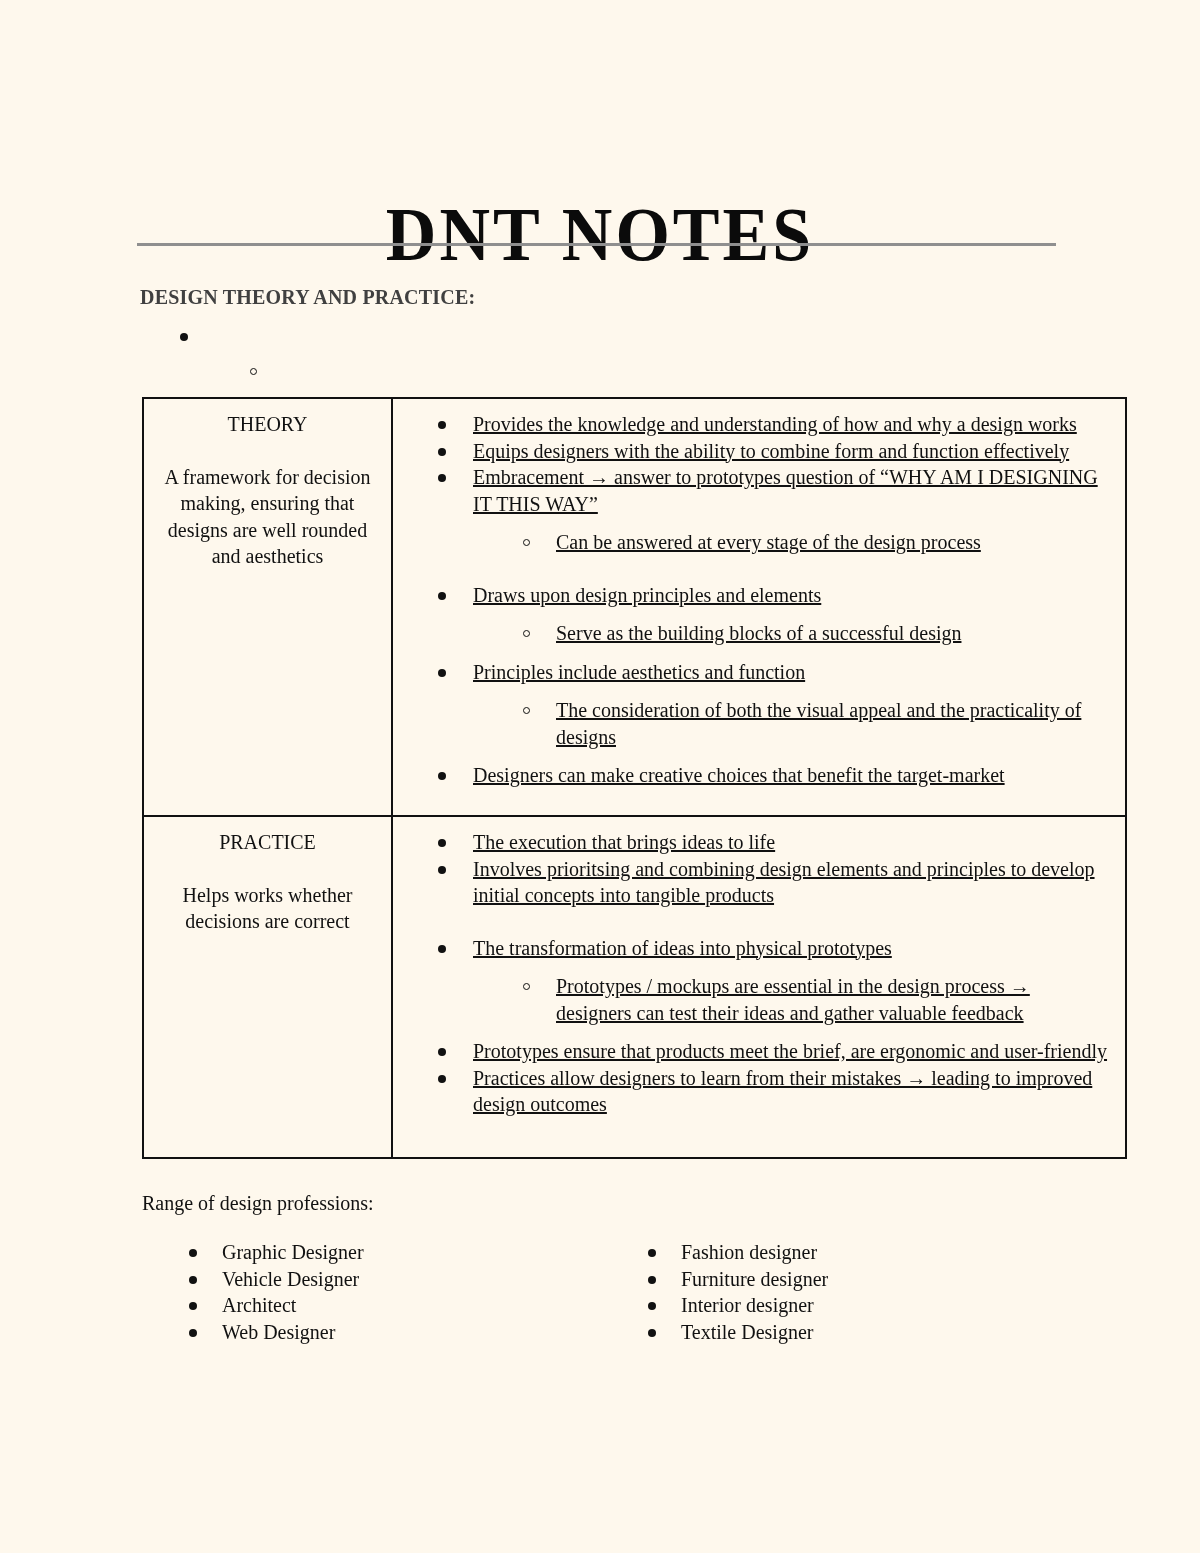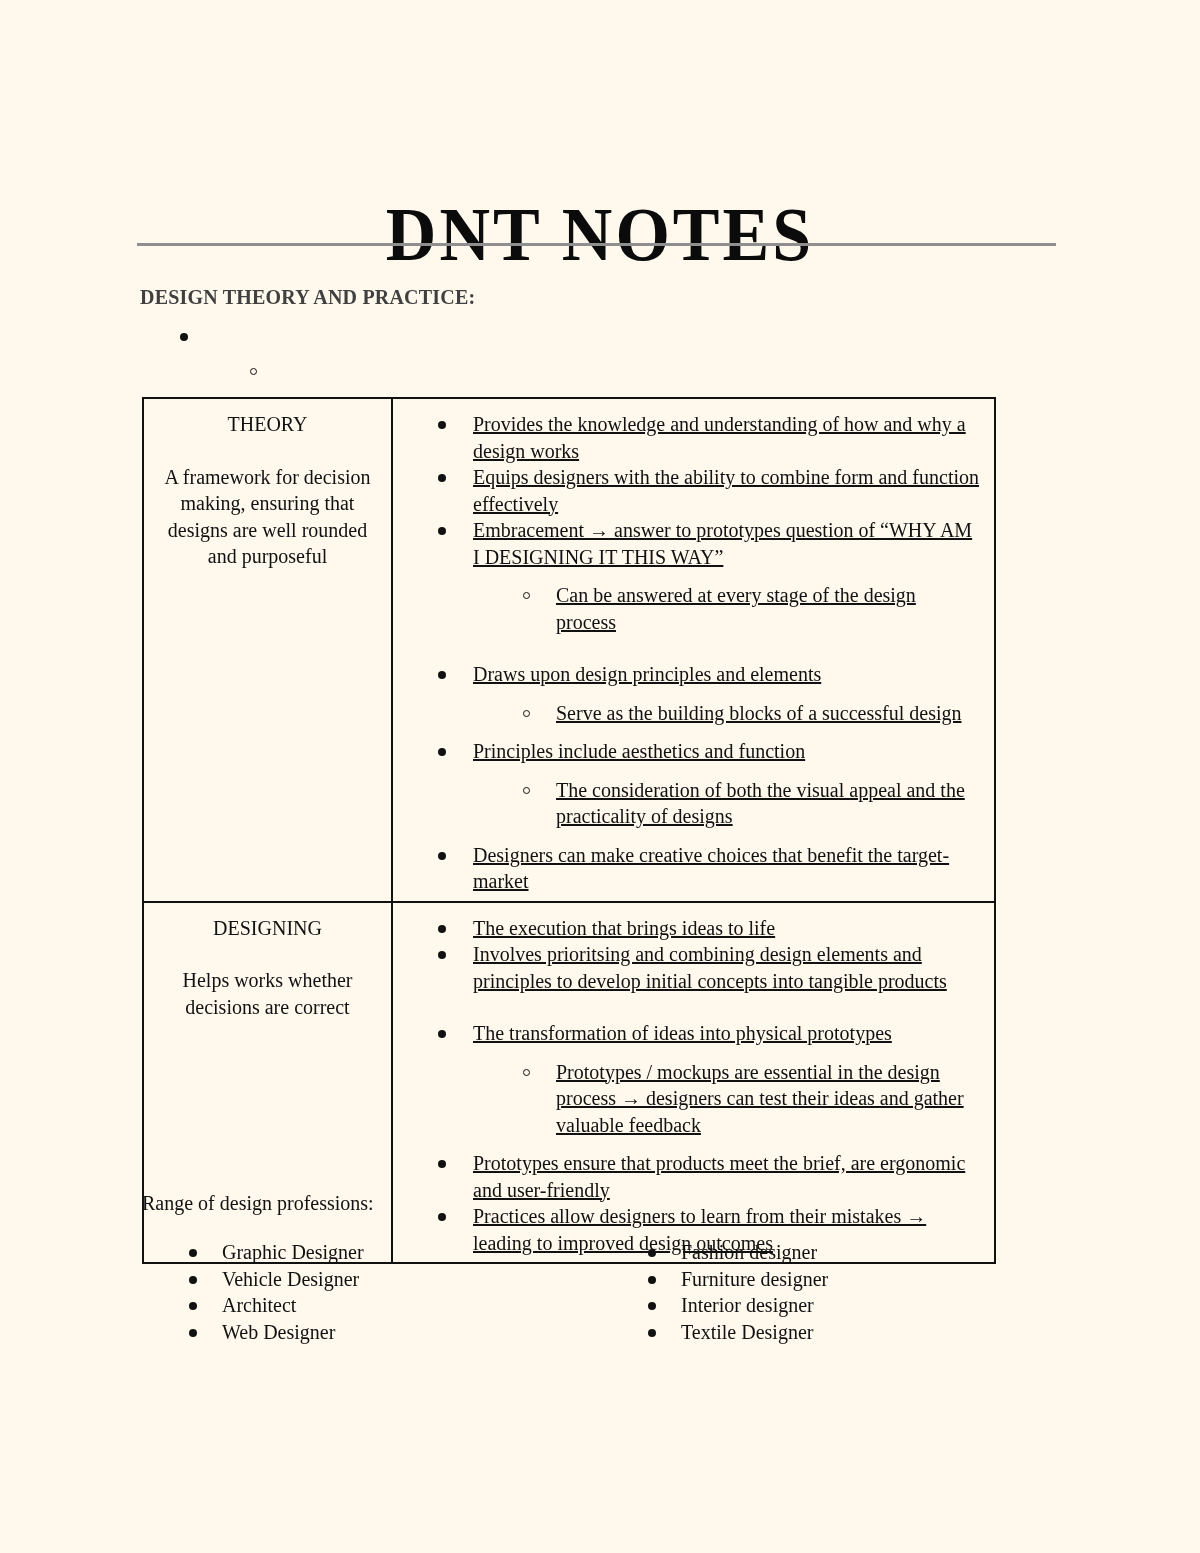--- a/index.html
+++ b/index.html
@@ -71,21 +71,21 @@
       height: 7px;
       border-radius: 50%;
       border: 1.5px solid #111;
       position: absolute;
       box-sizing: border-box;
     }
     table.notes {
       position: absolute;
       top: 397px;
       left: 142px;
-      width: 854px;
+      width: 985px;
       border-collapse: collapse;
       font-size: 20px;
       line-height: 26.5px;
     }
     table.notes td {
       border: 2.5px solid #111;
       vertical-align: top;
       padding: 0;
     }
     td.label-cell {
@@ -169,21 +169,21 @@
   <div class="bullet-line" style="left:282px; top:34px;">
     <span class="ring" style="left:-32px; top:12px;"></span>
   </div>
 </div>
 
 <table class="notes">
   <tbody>
       <tr style="height:418px;">
     <td class="label-cell">
       <span class="cell-title">THEORY</span>
-      <span style="display:block; padding:0 18px;">A framework for decision making, ensuring that designs are well rounded and purposeful</span>
+      <span style="display:block; padding:0 18px;">A framework for decision making, ensuring that designs are well rounded and aesthetics</span>
     </td>
     <td class="content-cell">
       <ul class="lvl1">
         <li><span class="dot"></span><span>Provides the knowledge and understanding of how and why a design works</span></li>
         <li><span class="dot"></span><span>Equips designers with the ability to combine form and function effectively</span></li>
         <li><span class="dot"></span><span>Embracement → answer to prototypes question of “WHY AM I DESIGNING IT THIS WAY”</span>
           <ul class="lvl2">
             <li><span class="ring"></span><span>Can be answered at every stage of the design process</span></li>
           </ul>
         </li>
@@ -196,21 +196,21 @@
           <ul class="lvl2">
             <li><span class="ring"></span><span>The consideration of both the visual appeal and the practicality of designs</span></li>
           </ul>
         </li>
         <li><span class="dot"></span><span>Designers can make creative choices that benefit the target-market</span></li>
       </ul>
     </td>
   </tr>
   <tr style="height:342px;">
     <td class="label-cell">
-      <span class="cell-title">DESIGNING</span>
+      <span class="cell-title">PRACTICE</span>
       <span style="display:block; padding:0 18px;">Helps works whether decisions are correct</span>
     </td>
     <td class="content-cell">
       <ul class="lvl1">
         <li><span class="dot"></span><span>The execution that brings ideas to life</span></li>
         <li><span class="dot"></span><span>Involves prioritsing and combining design elements and principles to develop initial concepts into tangible products</span></li>
         <li class="gap-before"><span class="dot"></span><span>The transformation of ideas into physical prototypes</span>
           <ul class="lvl2">
             <li><span class="ring"></span><span>Prototypes / mockups are essential in the design process → designers can test their ideas and gather valuable feedback</span></li>
           </ul>

